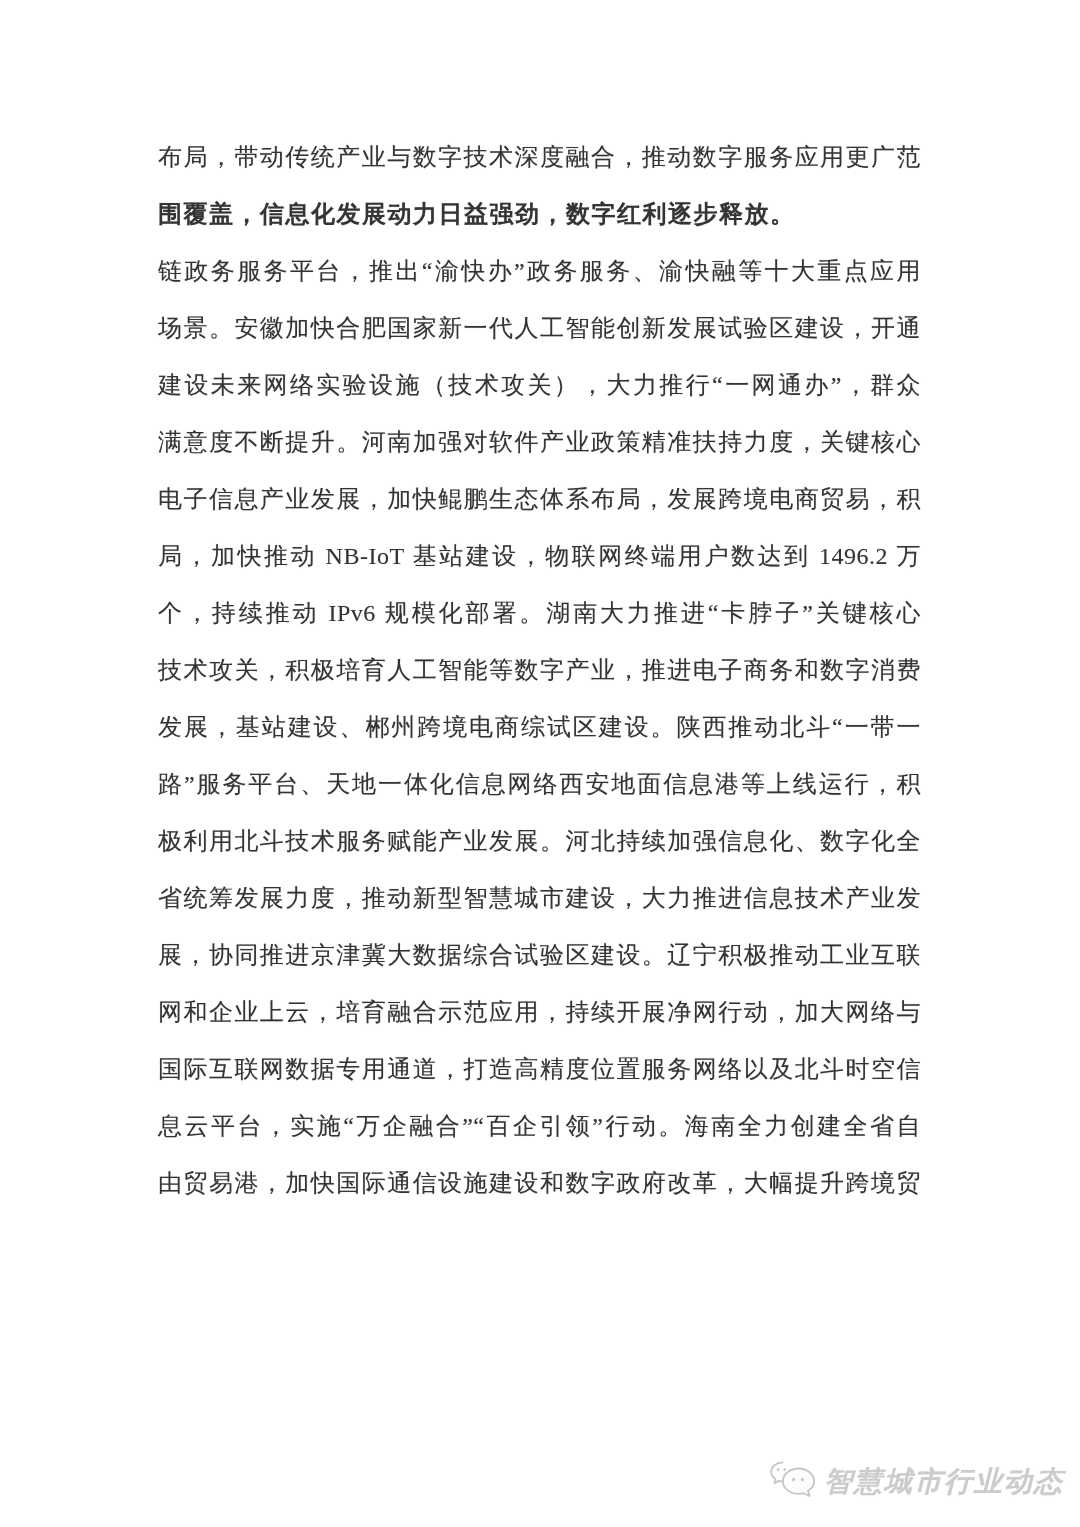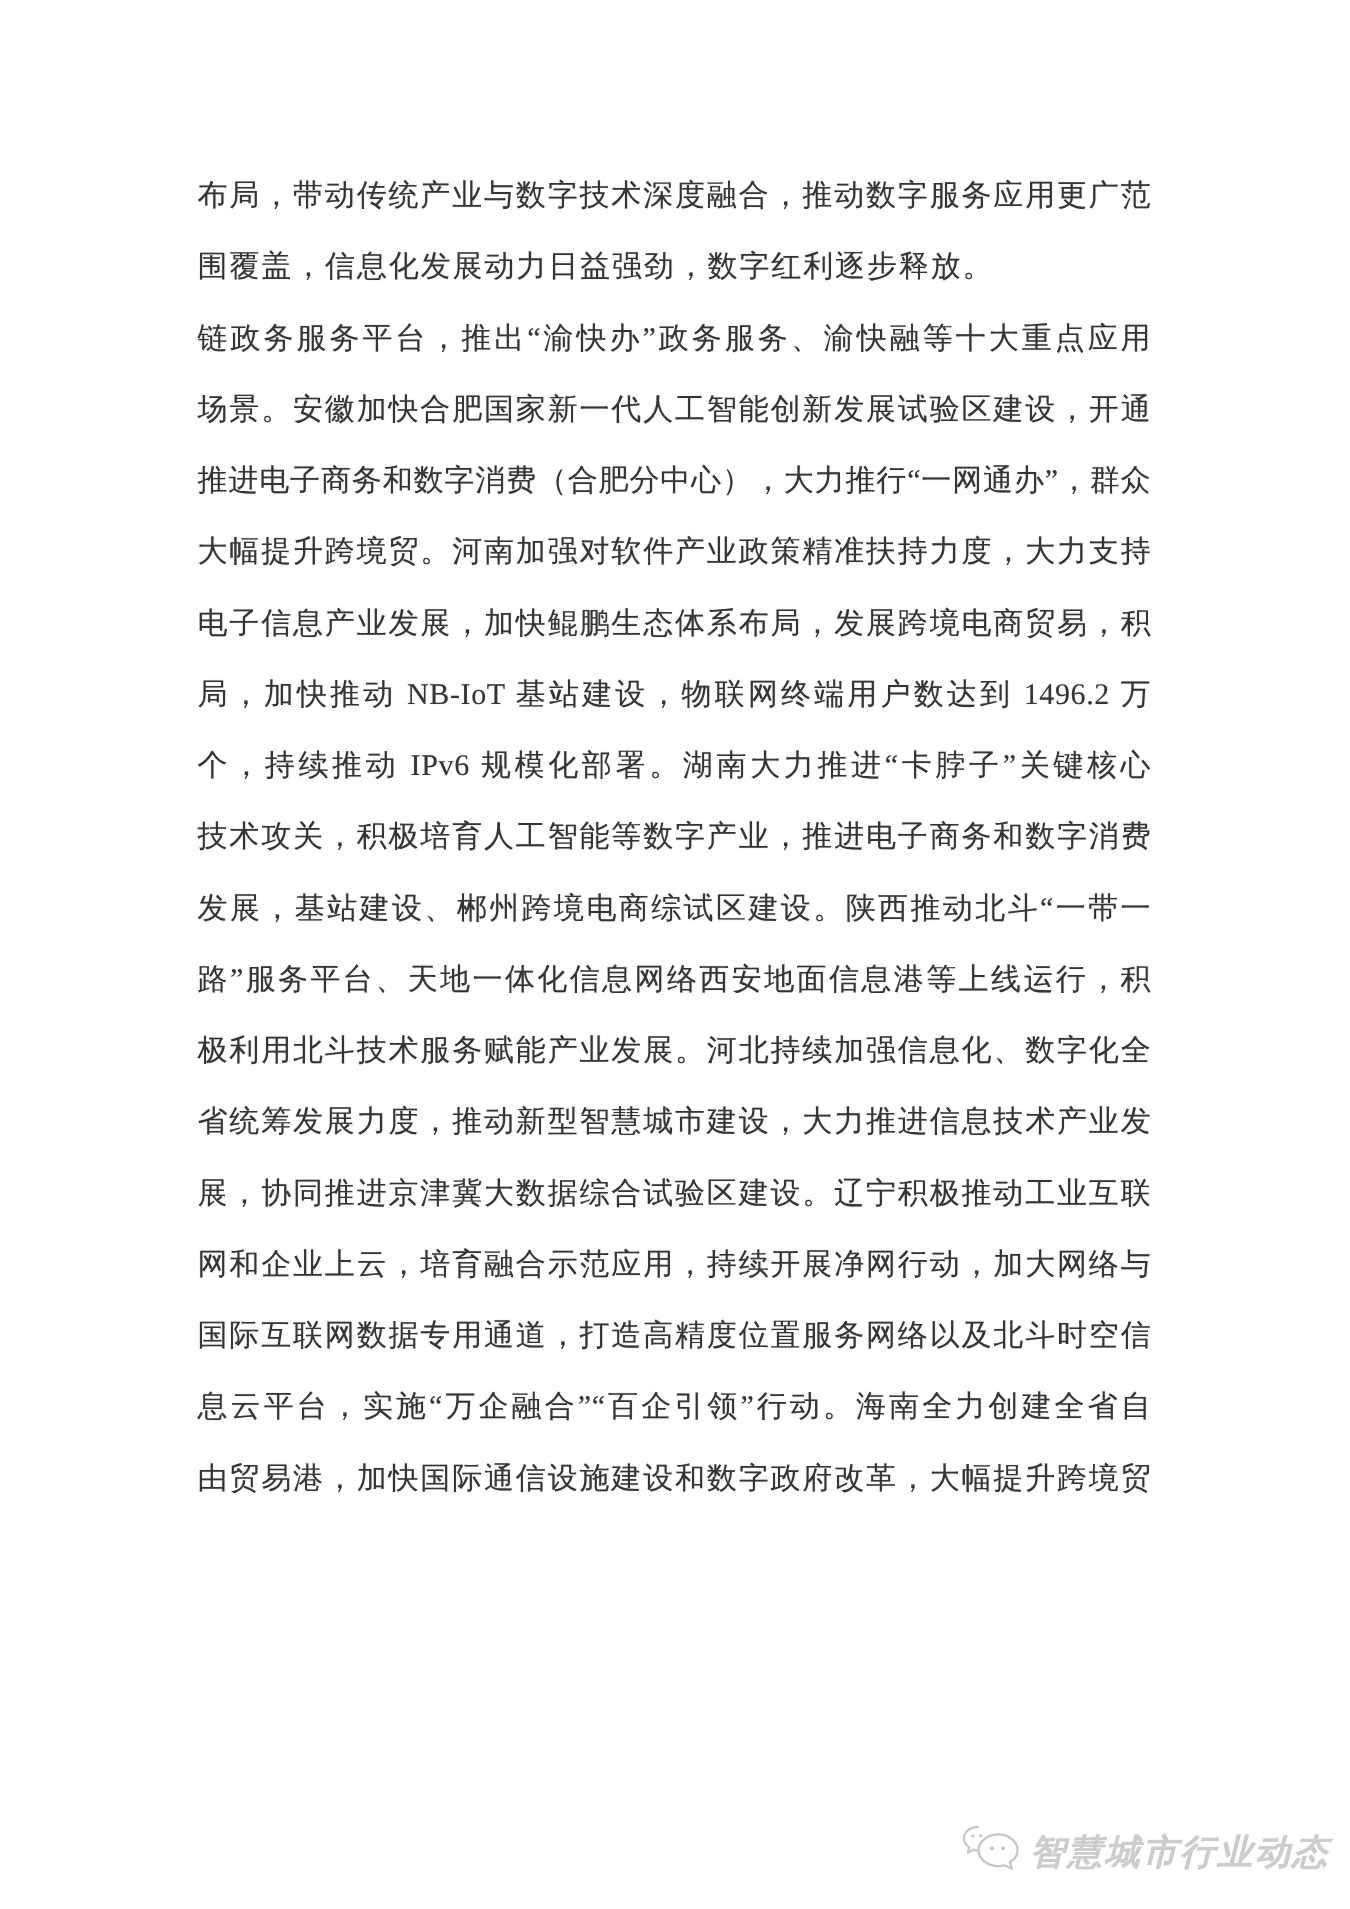--- a/index.html
+++ b/index.html
@@ -28,20 +28,21 @@
     height: 57px;
     white-space: nowrap;
     text-align: justify;
     text-align-last: justify;
     text-shadow: 0 0 1px rgba(70,70,70,0.35);
     letter-spacing: 0.5px;
   }
   .line.para-end {
     text-align-last: left;
     letter-spacing: 1.5px;
+    font-weight: bold;
   }
   .watermark {
     position: absolute;
     right: 16px;
     bottom: 22px;
     display: flex;
     align-items: center;
     gap: 7px;
     color: #c9c9c9;
   }
@@ -61,22 +62,22 @@
 </head>
 <body>
 
 <div class="page">
 
   <div class="text-block">
     <div class="line">布局，带动传统产业与数字技术深度融合，推动数字服务应用更广范</div>
     <div class="line para-end">围覆盖，信息化发展动力日益强劲，数字红利逐步释放。</div>
     <div class="line">链政务服务平台，推出“渝快办”政务服务、渝快融等十大重点应用</div>
     <div class="line">场景。安徽加快合肥国家新一代人工智能创新发展试验区建设，开通</div>
-    <div class="line">推进电子商务和数字消费（合肥分中心），大力推行“一网通办”，群众</div>
-    <div class="line">大幅提升跨境贸。河南加强对软件产业政策精准扶持力度，大力支持</div>
+    <div class="line">建设未来网络实验设施（技术攻关），大力推行“一网通办”，群众</div>
+    <div class="line">满意度不断提升。河南加强对软件产业政策精准扶持力度，关键核心</div>
     <div class="line">电子信息产业发展，加快鲲鹏生态体系布局，发展跨境电商贸易，积</div>
     <div class="line">局，加快推动 NB-IoT 基站建设，物联网终端用户数达到 1496.2 万</div>
     <div class="line">个，持续推动 IPv6 规模化部署。湖南大力推进“卡脖子”关键核心</div>
     <div class="line">技术攻关，积极培育人工智能等数字产业，推进电子商务和数字消费</div>
     <div class="line">发展，基站建设、郴州跨境电商综试区建设。陕西推动北斗“一带一</div>
     <div class="line">路”服务平台、天地一体化信息网络西安地面信息港等上线运行，积</div>
     <div class="line">极利用北斗技术服务赋能产业发展。河北持续加强信息化、数字化全</div>
     <div class="line">省统筹发展力度，推动新型智慧城市建设，大力推进信息技术产业发</div>
     <div class="line">展，协同推进京津冀大数据综合试验区建设。辽宁积极推动工业互联</div>
     <div class="line">网和企业上云，培育融合示范应用，持续开展净网行动，加大网络与</div>

